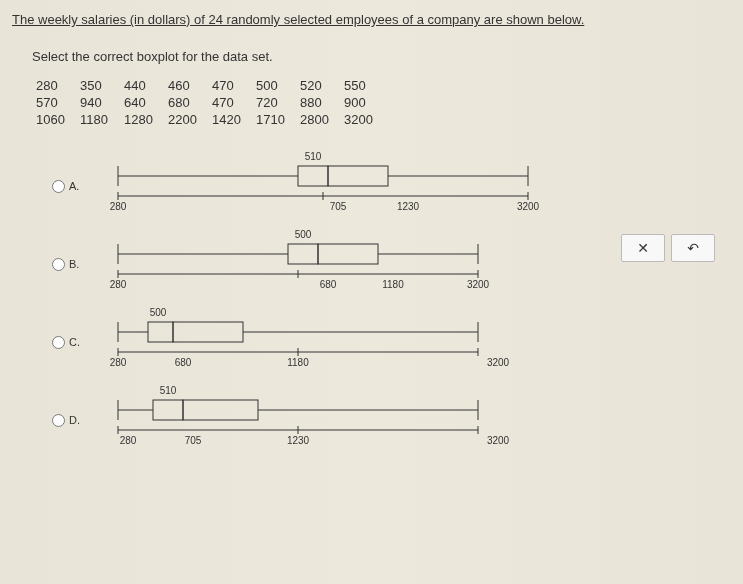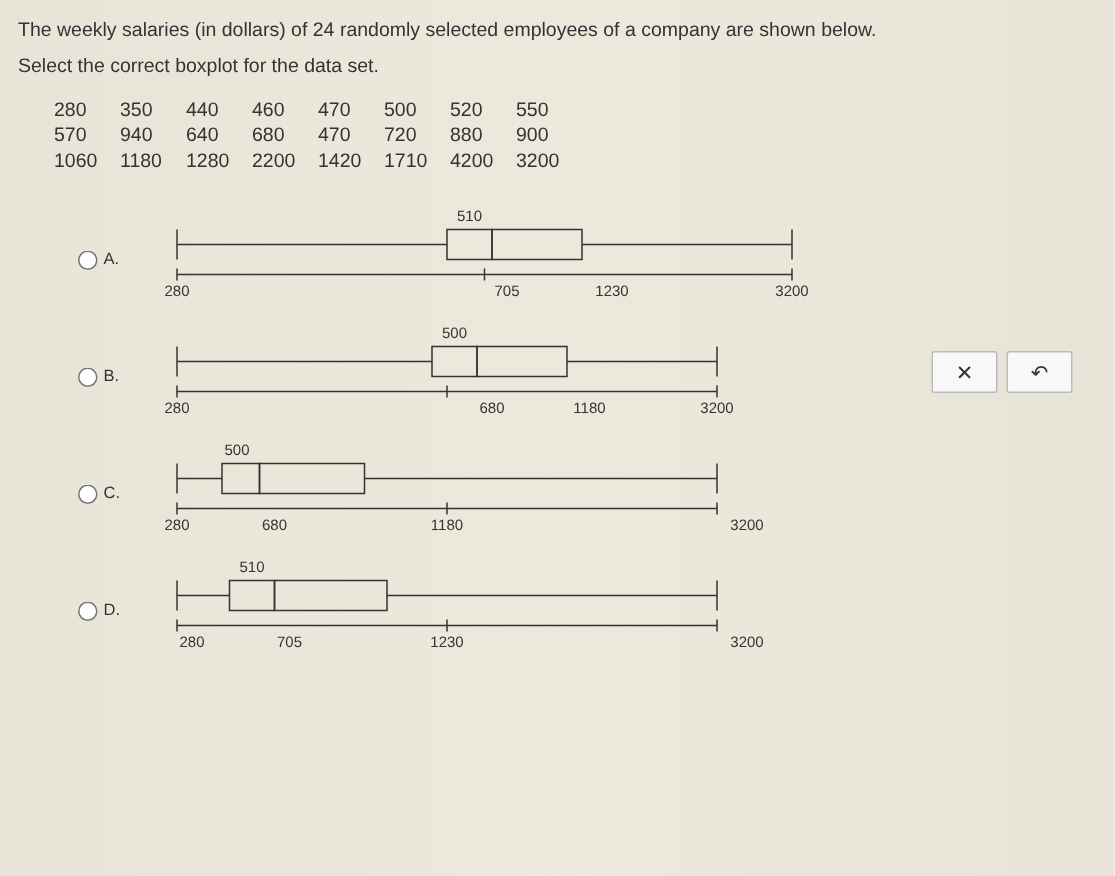--- a/index.html
+++ b/index.html
@@ -6,22 +6,22 @@
     body {
       width: 743px;
       height: 584px;
       background: linear-gradient(90deg, #e8e4d8 0%, #ece8dc 50%, #e8e4d8 100%);
       font-family: Arial, sans-serif;
       font-size: 13px;
       color: #333;
       position: relative;
       padding: 12px 0 0 12px;
     }
-    .question { margin-bottom: 9px; }
-    .instruction { margin-bottom: 14px; }
+    .question { margin-bottom: 22px; text-decoration: underline; }
+    .instruction { margin-bottom: 14px; margin-left: 20px; }
     .data-table { 
       margin-left: 24px; 
       margin-bottom: 24px;
       font-size: 13px;
     }
     .data-row { display: flex; margin-bottom: 2px; }
     .data-cell { width: 44px; }
     .options-area { margin-left: 40px; }
     .option-row {
       display: flex;
@@ -89,21 +89,21 @@
     <span class="data-cell">880</span>
     <span class="data-cell">900</span>
   </div>
   <div class="data-row">
     <span class="data-cell">1060</span>
     <span class="data-cell">1180</span>
     <span class="data-cell">1280</span>
     <span class="data-cell">2200</span>
     <span class="data-cell">1420</span>
     <span class="data-cell">1710</span>
-    <span class="data-cell">4200</span>
+    <span class="data-cell">2800</span>
     <span class="data-cell">3200</span>
   </div>
 </div>
 
 <div class="toolbar">
   <div class="tool-btn">✕</div>
   <div class="tool-btn">↶</div>
 </div>
 
 <div class="options-area">

